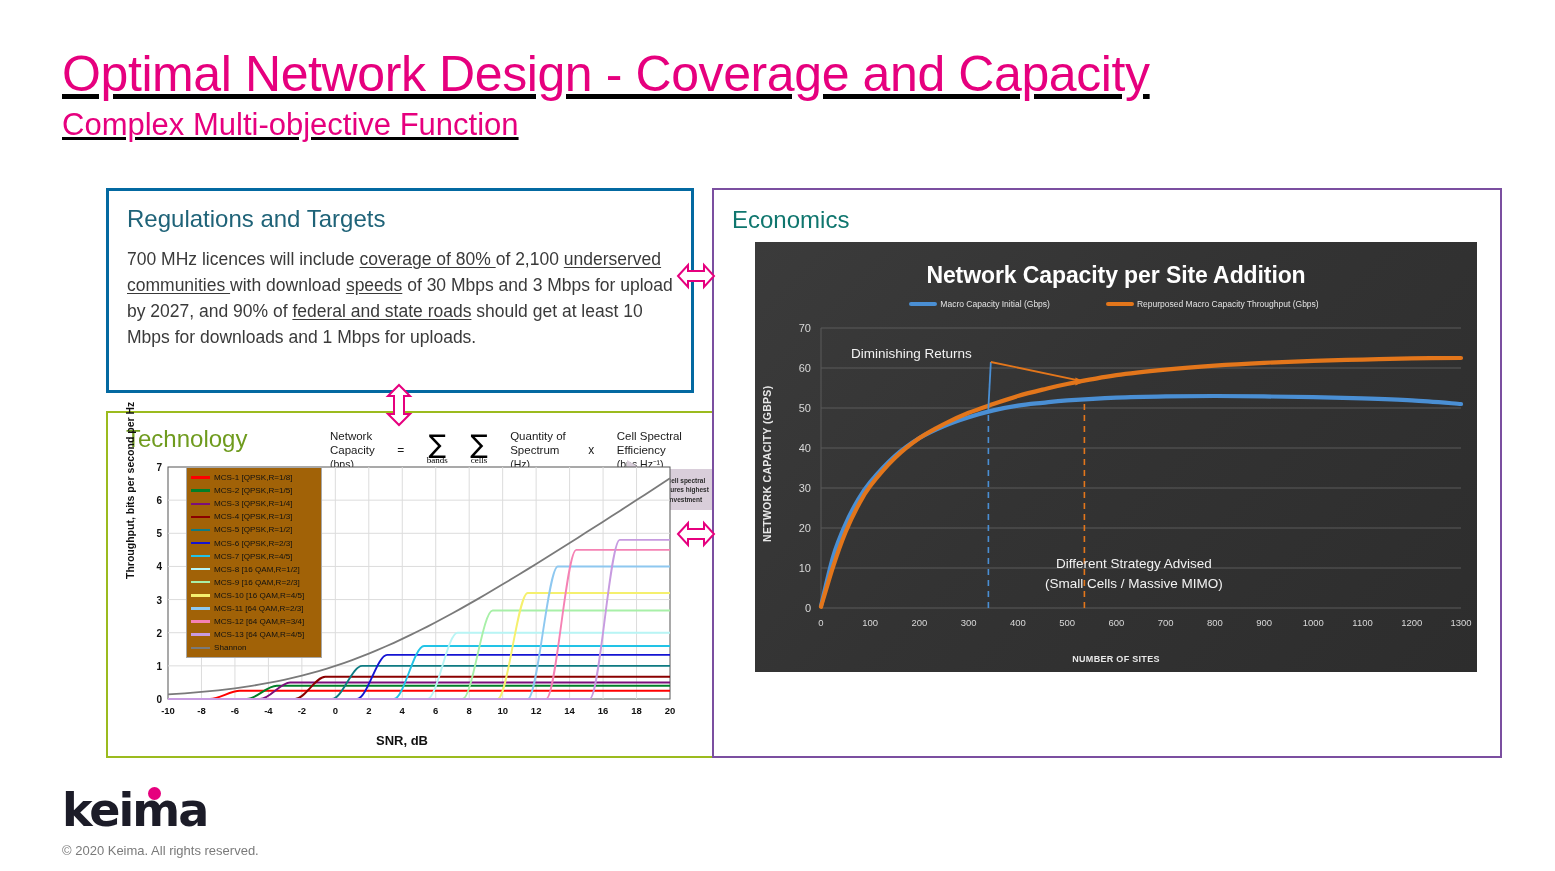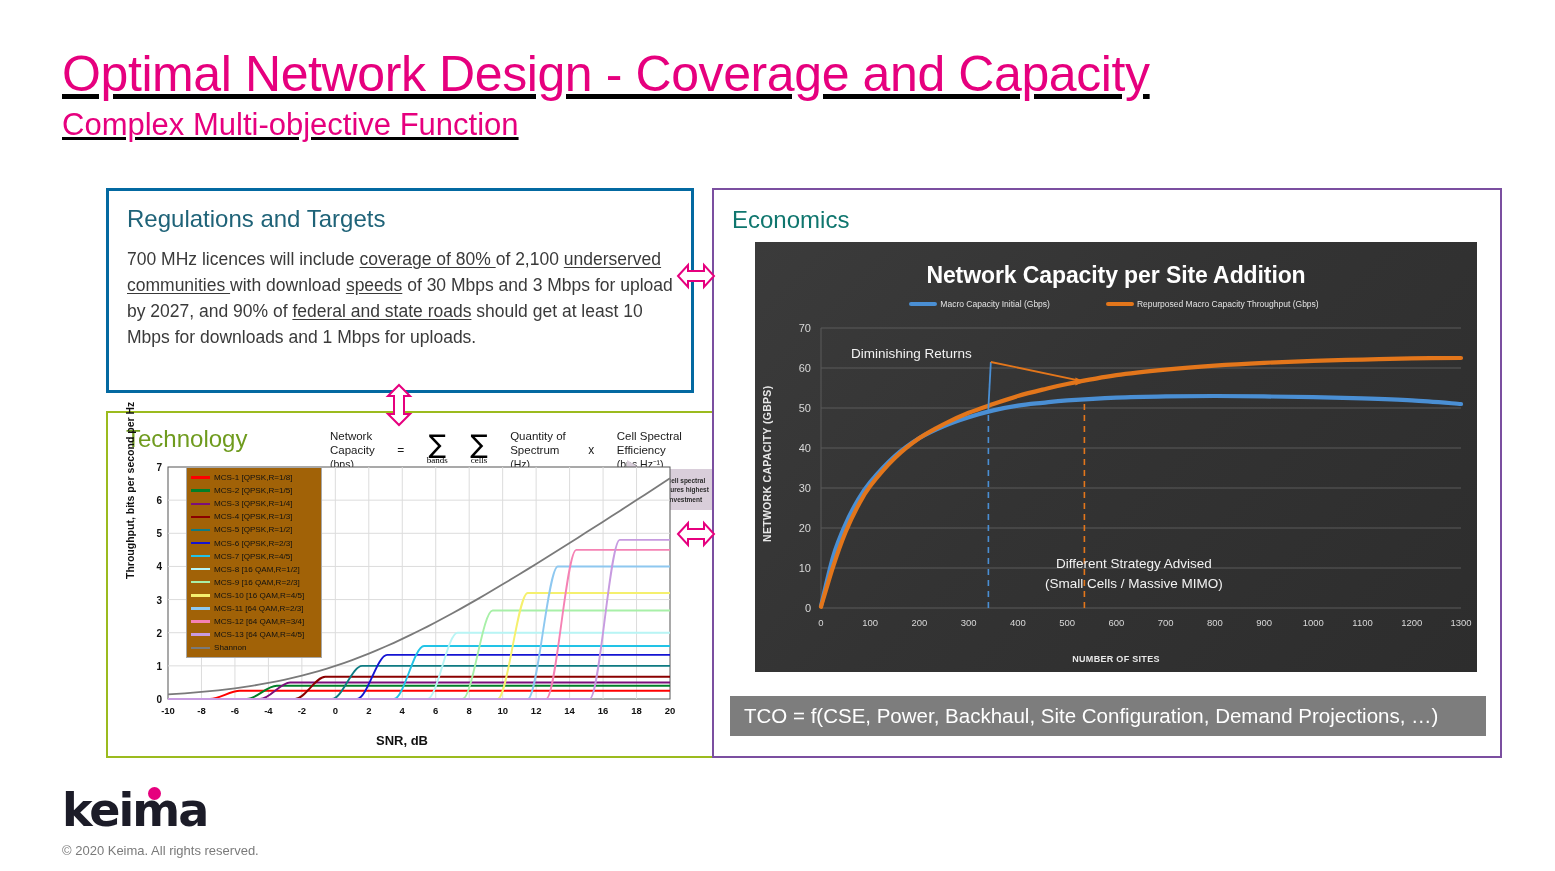--- a/index.html
+++ b/index.html
@@ -388,23 +388,20 @@
         <path d="M329.38461538461536,139.6 l-9,-4 l0,8 z" fill="#E3761B"></path>
       </svg>
     <div class="econ-ann" id="ann-diminishing">Diminishing Returns</div>
     <div class="econ-ann" id="ann-strategy">
       <div>Different Strategy Advised</div>
       <div>(Small Cells / Massive MIMO)</div>
     </div>
     <div id="econ-xlabel">NUMBER OF SITES</div>
   </div>
 
-  <div id="tco-bar">
-    <span id="tco-text">TCO = f(CSE, Power, Backhaul, Site Configuration, Demand Projections, …)</span>
-  </div>
 </div>
 
 <svg class="arrow" id="arrow-reg-econ" width="40" height="28">
   <path d="M2 14 L12 3 L12 9 L28 9 L28 3 L38 14 L28 25 L28 19 L12 19 L12 25 Z" fill="#ffffff" stroke="#E6007E" stroke-width="2"></path>
 </svg>
 <svg class="arrow" id="arrow-tech-econ" width="40" height="28">
   <path d="M2 14 L12 3 L12 9 L28 9 L28 3 L38 14 L28 25 L28 19 L12 19 L12 25 Z" fill="#ffffff" stroke="#E6007E" stroke-width="2"></path>
 </svg>
 <svg class="arrow" id="arrow-reg-tech" width="28" height="44">
   <path d="M14 2 L25 13 L19 13 L19 31 L25 31 L14 42 L3 31 L9 31 L9 13 L3 13 Z" fill="#ffffff" stroke="#E6007E" stroke-width="2"></path>

